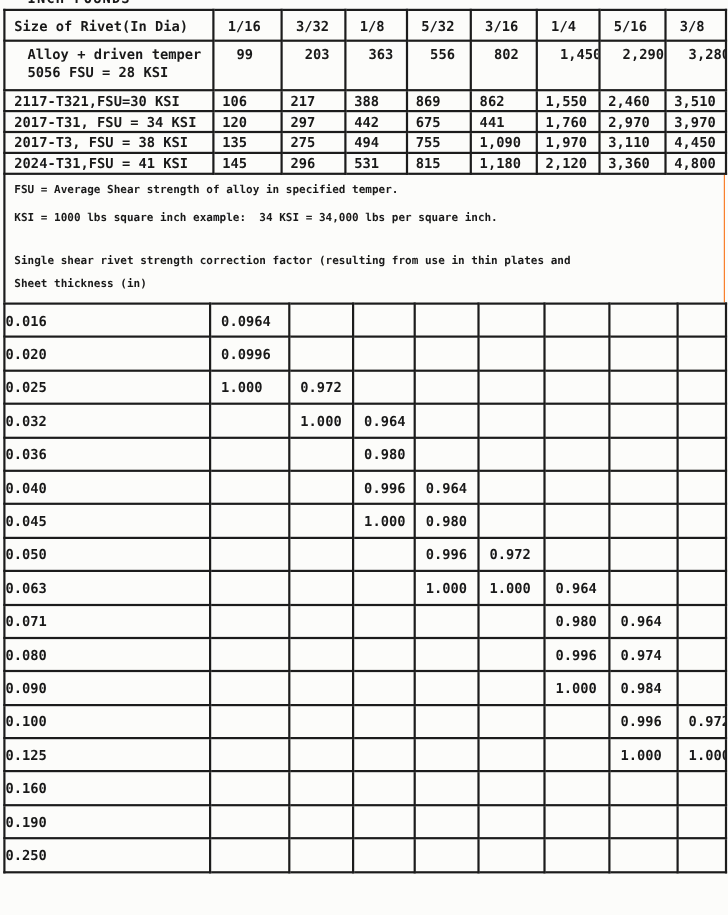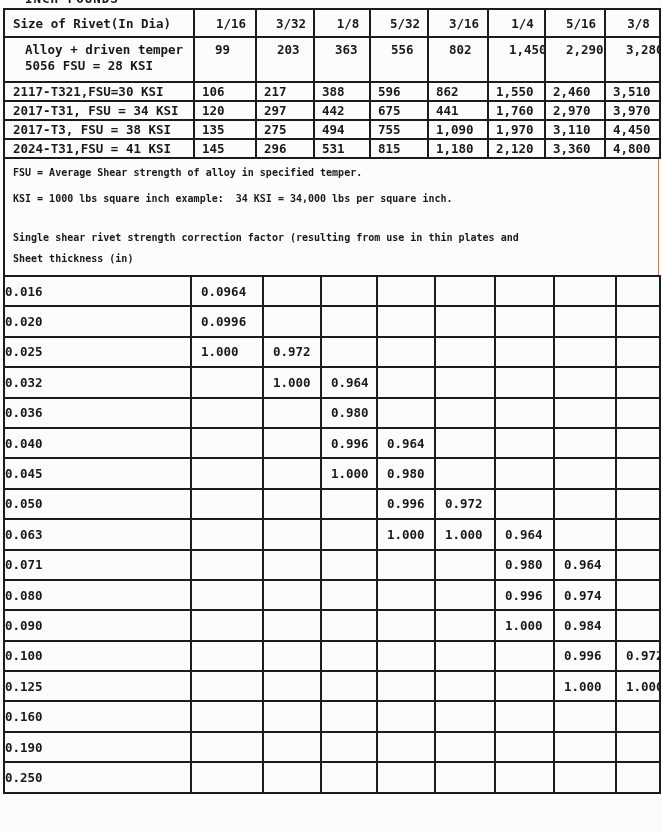--- a/index.html
+++ b/index.html
@@ -29,21 +29,21 @@
     font-size:12.5px;
   }
   td{
     border:2px solid #1c1c1c;
     padding:0 0 0 7px;
     overflow:hidden;white-space:nowrap;
     vertical-align:middle;
   }
   
   .t1 tr:first-child td{height:26px;border-radius:14px;}
-  .t1 tr:first-child td.hdr{padding-left:12px;text-align:center;}
+  .t1 tr:first-child td.hdr{padding-left:12px;}
   .t1 tr:nth-child(2) td{height:39px;vertical-align:top;padding-top:4px;padding-left:20px;}
   .t1 tr:nth-child(2) td.lbl div{line-height:16px;}
   .t1 tr:nth-child(n+3) td{height:17px;}
   .t1 td.lbl{padding-left:8px;}
   
   .notes{
     border-left:2px solid #1c1c1c;border-right:1px solid #f97316;
     height:116px;padding-top:6px;box-sizing:border-box;
     font-size:10px;
   }
@@ -106,21 +106,21 @@
             <td class="val">2,290</td>
             <td class="val">3,280</td>
           </tr>
           <tr>
             <td class="lbl">
               <div>2117-T321,FSU=30 KSI</div>
             </td>
             <td class="val">106</td>
             <td class="val">217</td>
             <td class="val">388</td>
-            <td class="val">596</td>
+            <td class="val">869</td>
             <td class="val">862</td>
             <td class="val">1,550</td>
             <td class="val">2,460</td>
             <td class="val">3,510</td>
           </tr>
           <tr>
             <td class="lbl">
               <div>2017-T31, FSU = 34 KSI</div>
             </td>
             <td class="val">120</td>

